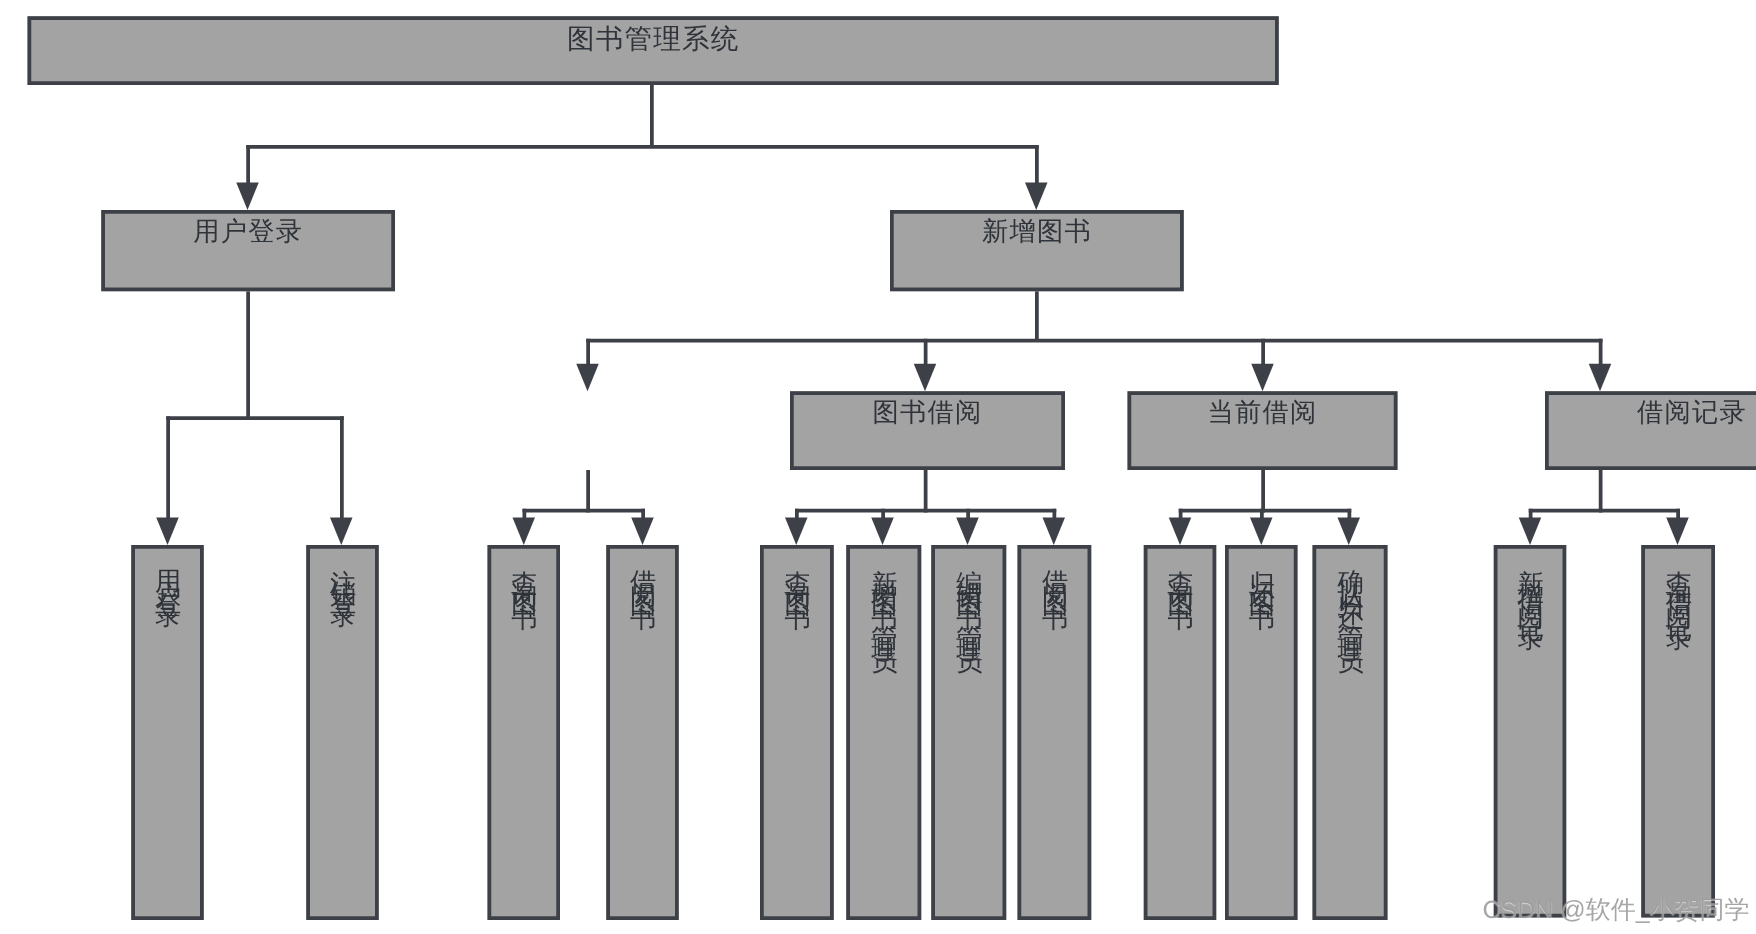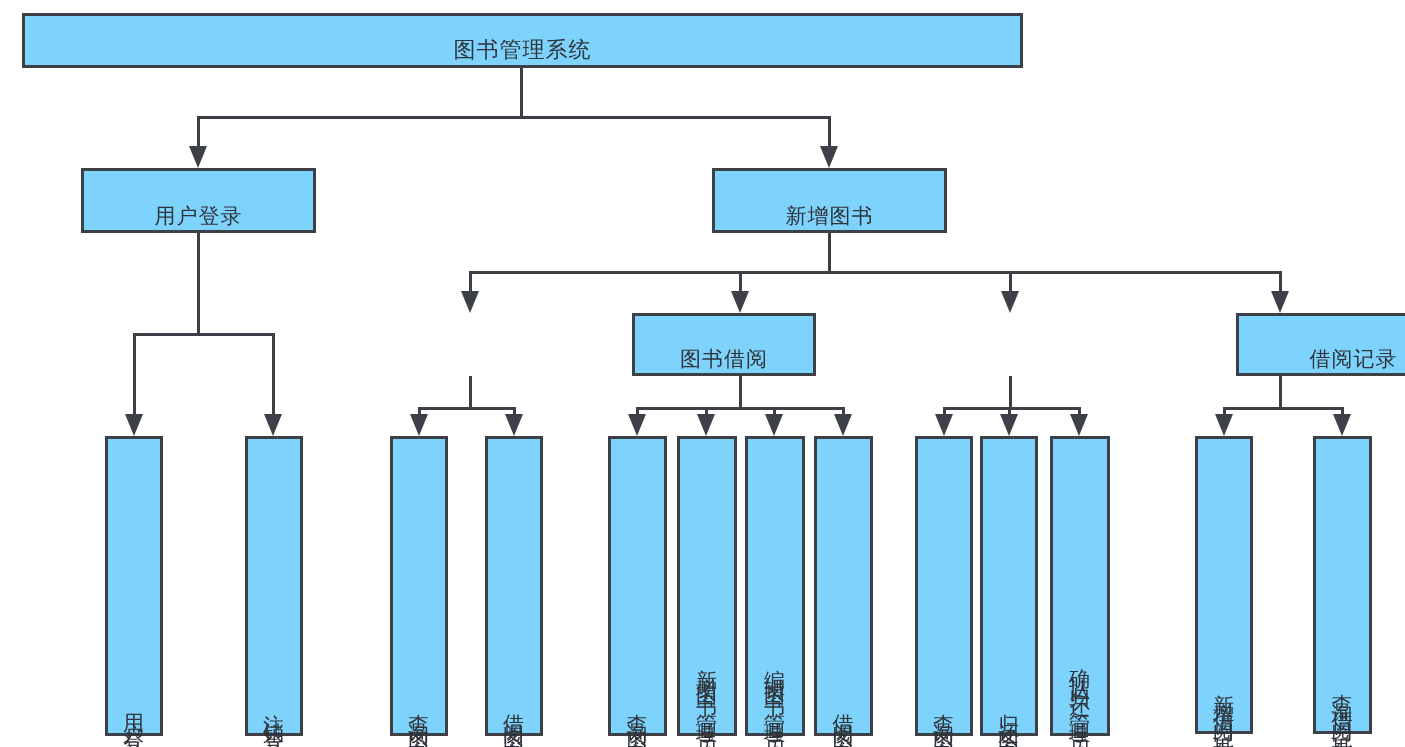--- a/index.html
+++ b/index.html
@@ -6,22 +6,22 @@
     --line:#3d4147;
     --text:#2f333a;
   }
   html,body{margin:0;padding:0;background:#ffffff;}
   .canvas{
     position:relative;width:1405px;height:747px;background:#ffffff;
     font-family:"Liberation Sans","DejaVu Sans",sans-serif;
     overflow:hidden;
   }
   .box{
-    position:absolute;border:3px solid var(--line);background:#7dd3fc;
-    display:flex;align-items:flex-end;justify-content:center;
+    position:absolute;border:3px solid var(--line);background:#a3a3a3;
+    display:flex;align-items:flex-start;justify-content:center;
     box-sizing:border-box;color:var(--text);
   }
   .box-h .lbl{font-size:21px;letter-spacing:1px;white-space:nowrap;}
   .box-root .lbl{font-size:22px;}
   .box-v .lbl{
     writing-mode:vertical-lr;text-orientation:mixed;
     font-size:21px;letter-spacing:9px;line-height:1;white-space:nowrap;
   }
   .lh{position:absolute;height:3px;background:var(--line);}
   .lv{position:absolute;width:3px;background:var(--line);}
@@ -102,22 +102,25 @@
     <span class="lbl">图书管理系统</span>
   </div>
 
   <div class="box box-h" style="left:81px;top:168px;width:235px;height:65px">
     <span class="lbl">用户登录</span>
   </div>
   <div class="box box-h" style="left:712px;top:168px;width:235px;height:65px">
     <span class="lbl">新增图书</span>
   </div>
 
-  <div class="box box-h" style="left:632px;top:313px;width:184px;height:63px">
+  <div class="box box-h" style="left:632px;top:313px;width:220px;height:63px">
     <span class="lbl">图书借阅</span>
+  </div>
+  <div class="box box-h" style="left:902px;top:313px;width:216px;height:63px">
+    <span class="lbl">当前借阅</span>
   </div>
   <div class="box box-h" style="left:1236px;top:313px;width:235px;height:63px">
     <span class="lbl">借阅记录</span>
   </div>
 
   <div class="box box-v" style="left:105px;top:436px;width:58px;height:300px">
     <span class="lbl">用户登录</span>
   </div>
   <div class="box box-v" style="left:245px;top:436px;width:58px;height:300px">
     <span class="lbl">注销登录</span>
@@ -153,14 +156,15 @@
     <span class="lbl">确认归还（管理员）</span>
   </div>
 
   <div class="box box-v" style="left:1195px;top:436px;width:58px;height:298px">
     <span class="lbl">新增借阅记录</span>
   </div>
   <div class="box box-v" style="left:1313px;top:436px;width:59px;height:298px">
     <span class="lbl">查询借阅记录</span>
   </div>
 
+  <div class="watermark">CSDN @软件_小贺同学</div>
 
 </div>
 
 </body></html>

